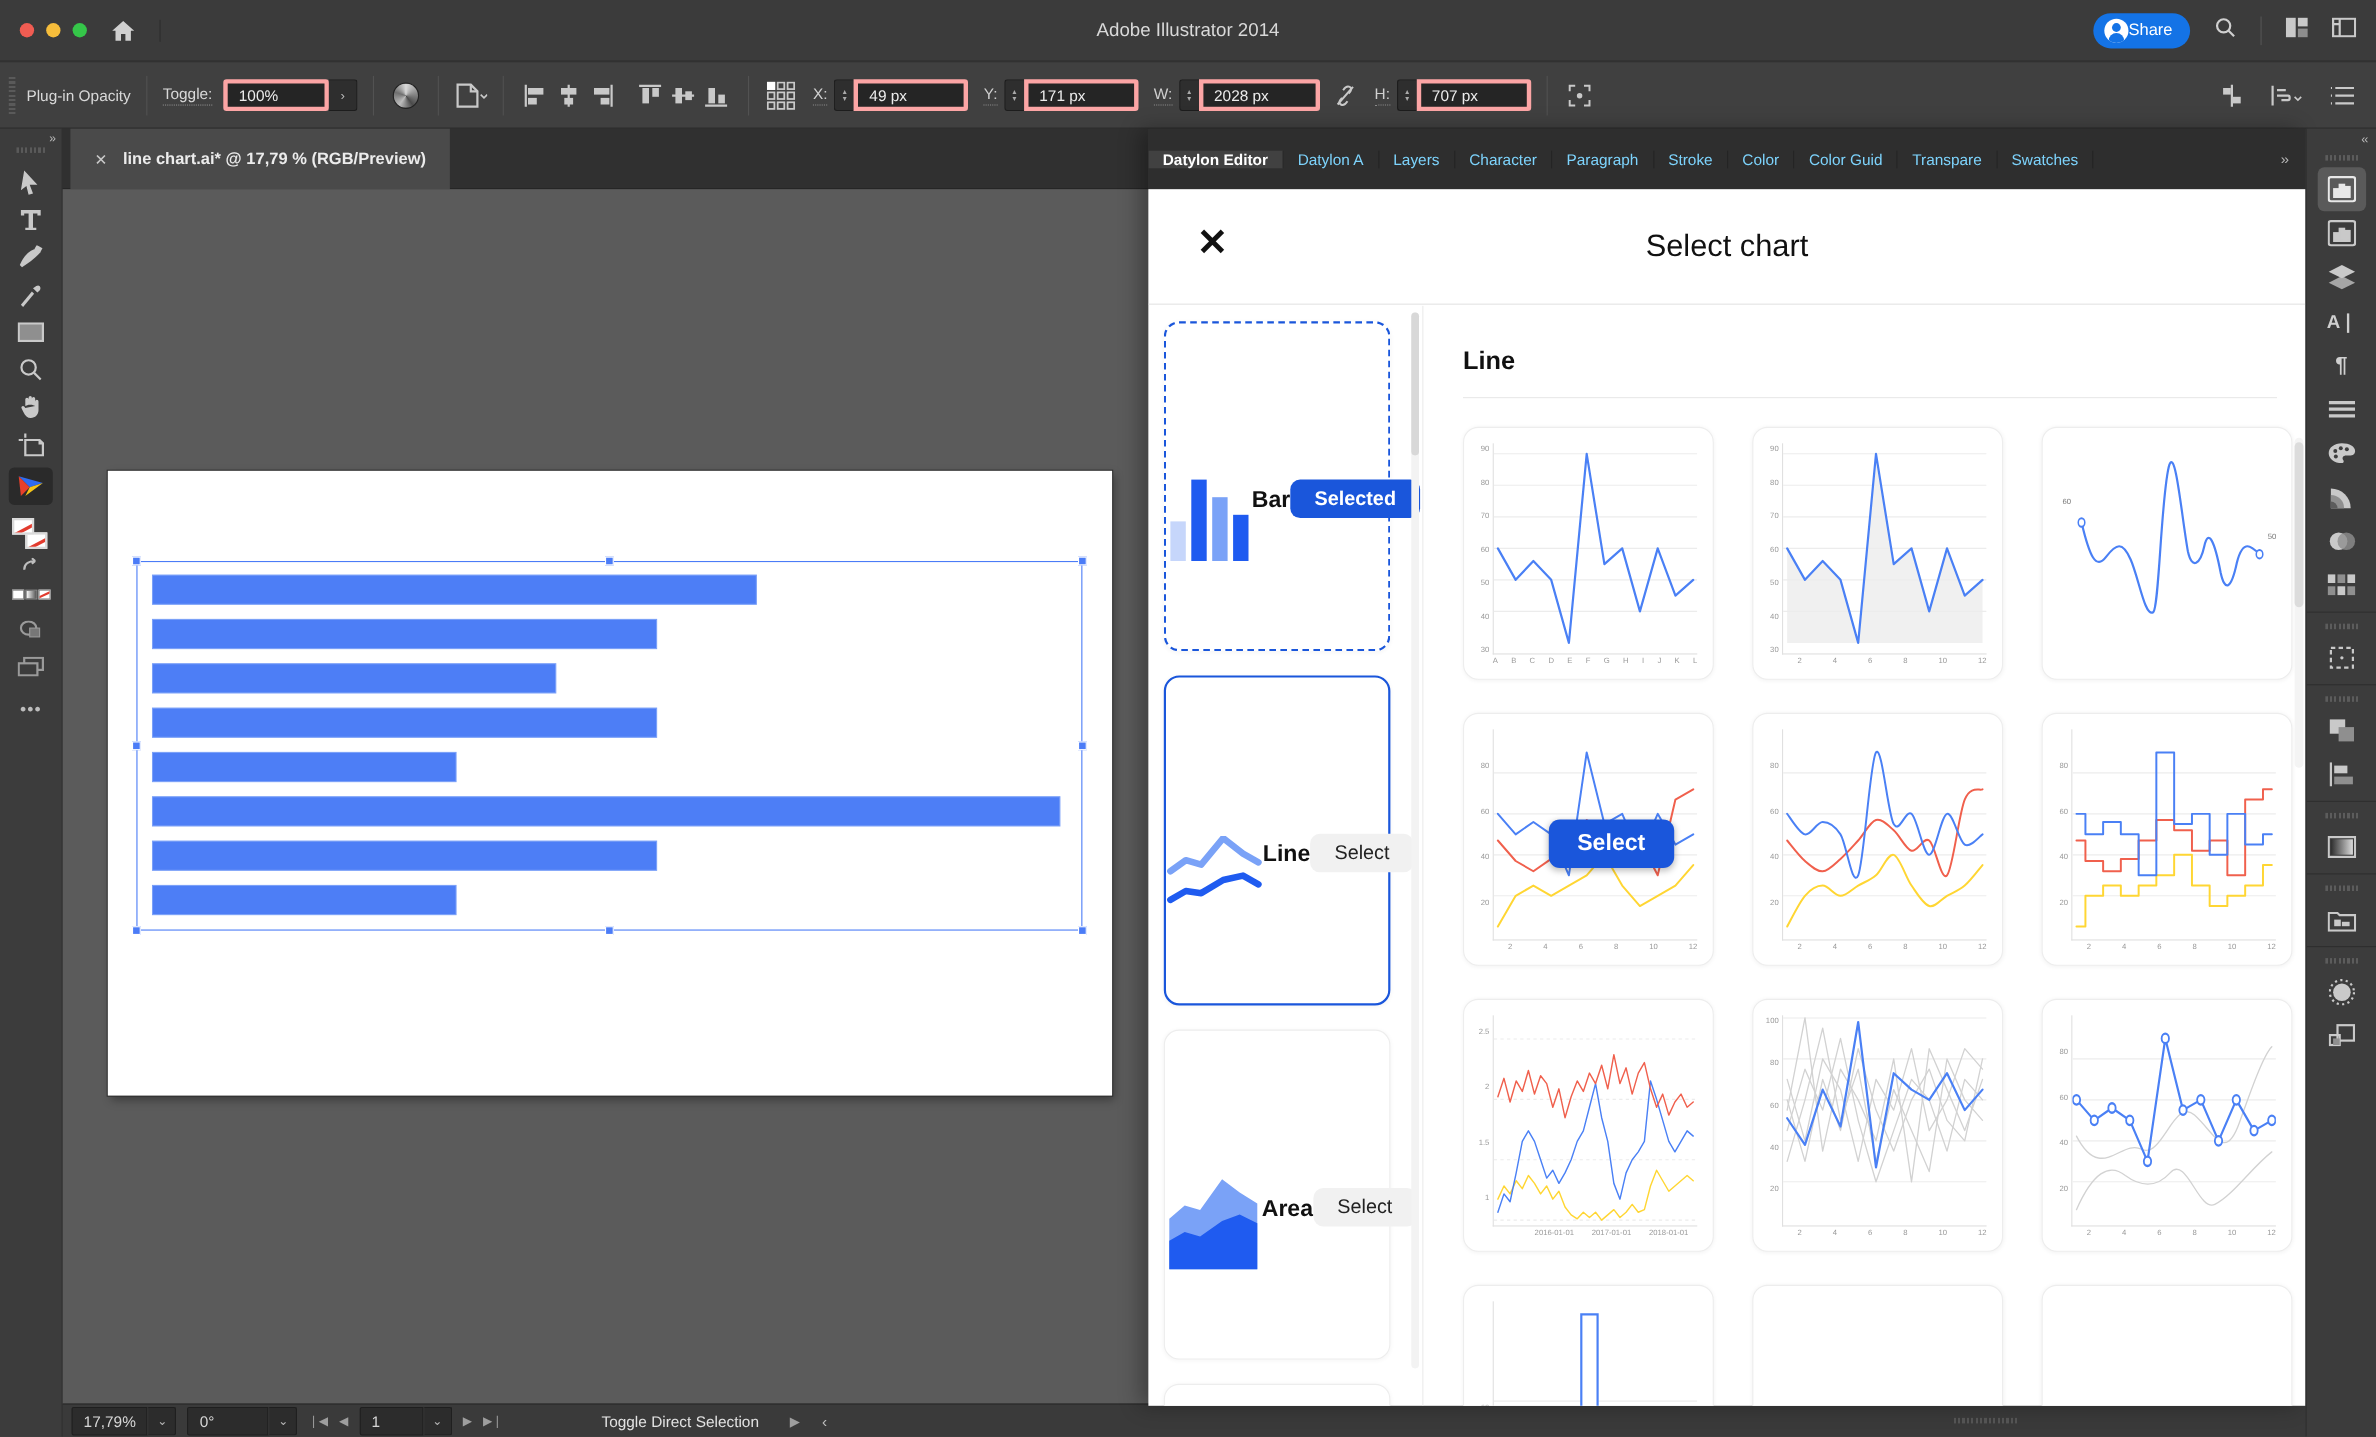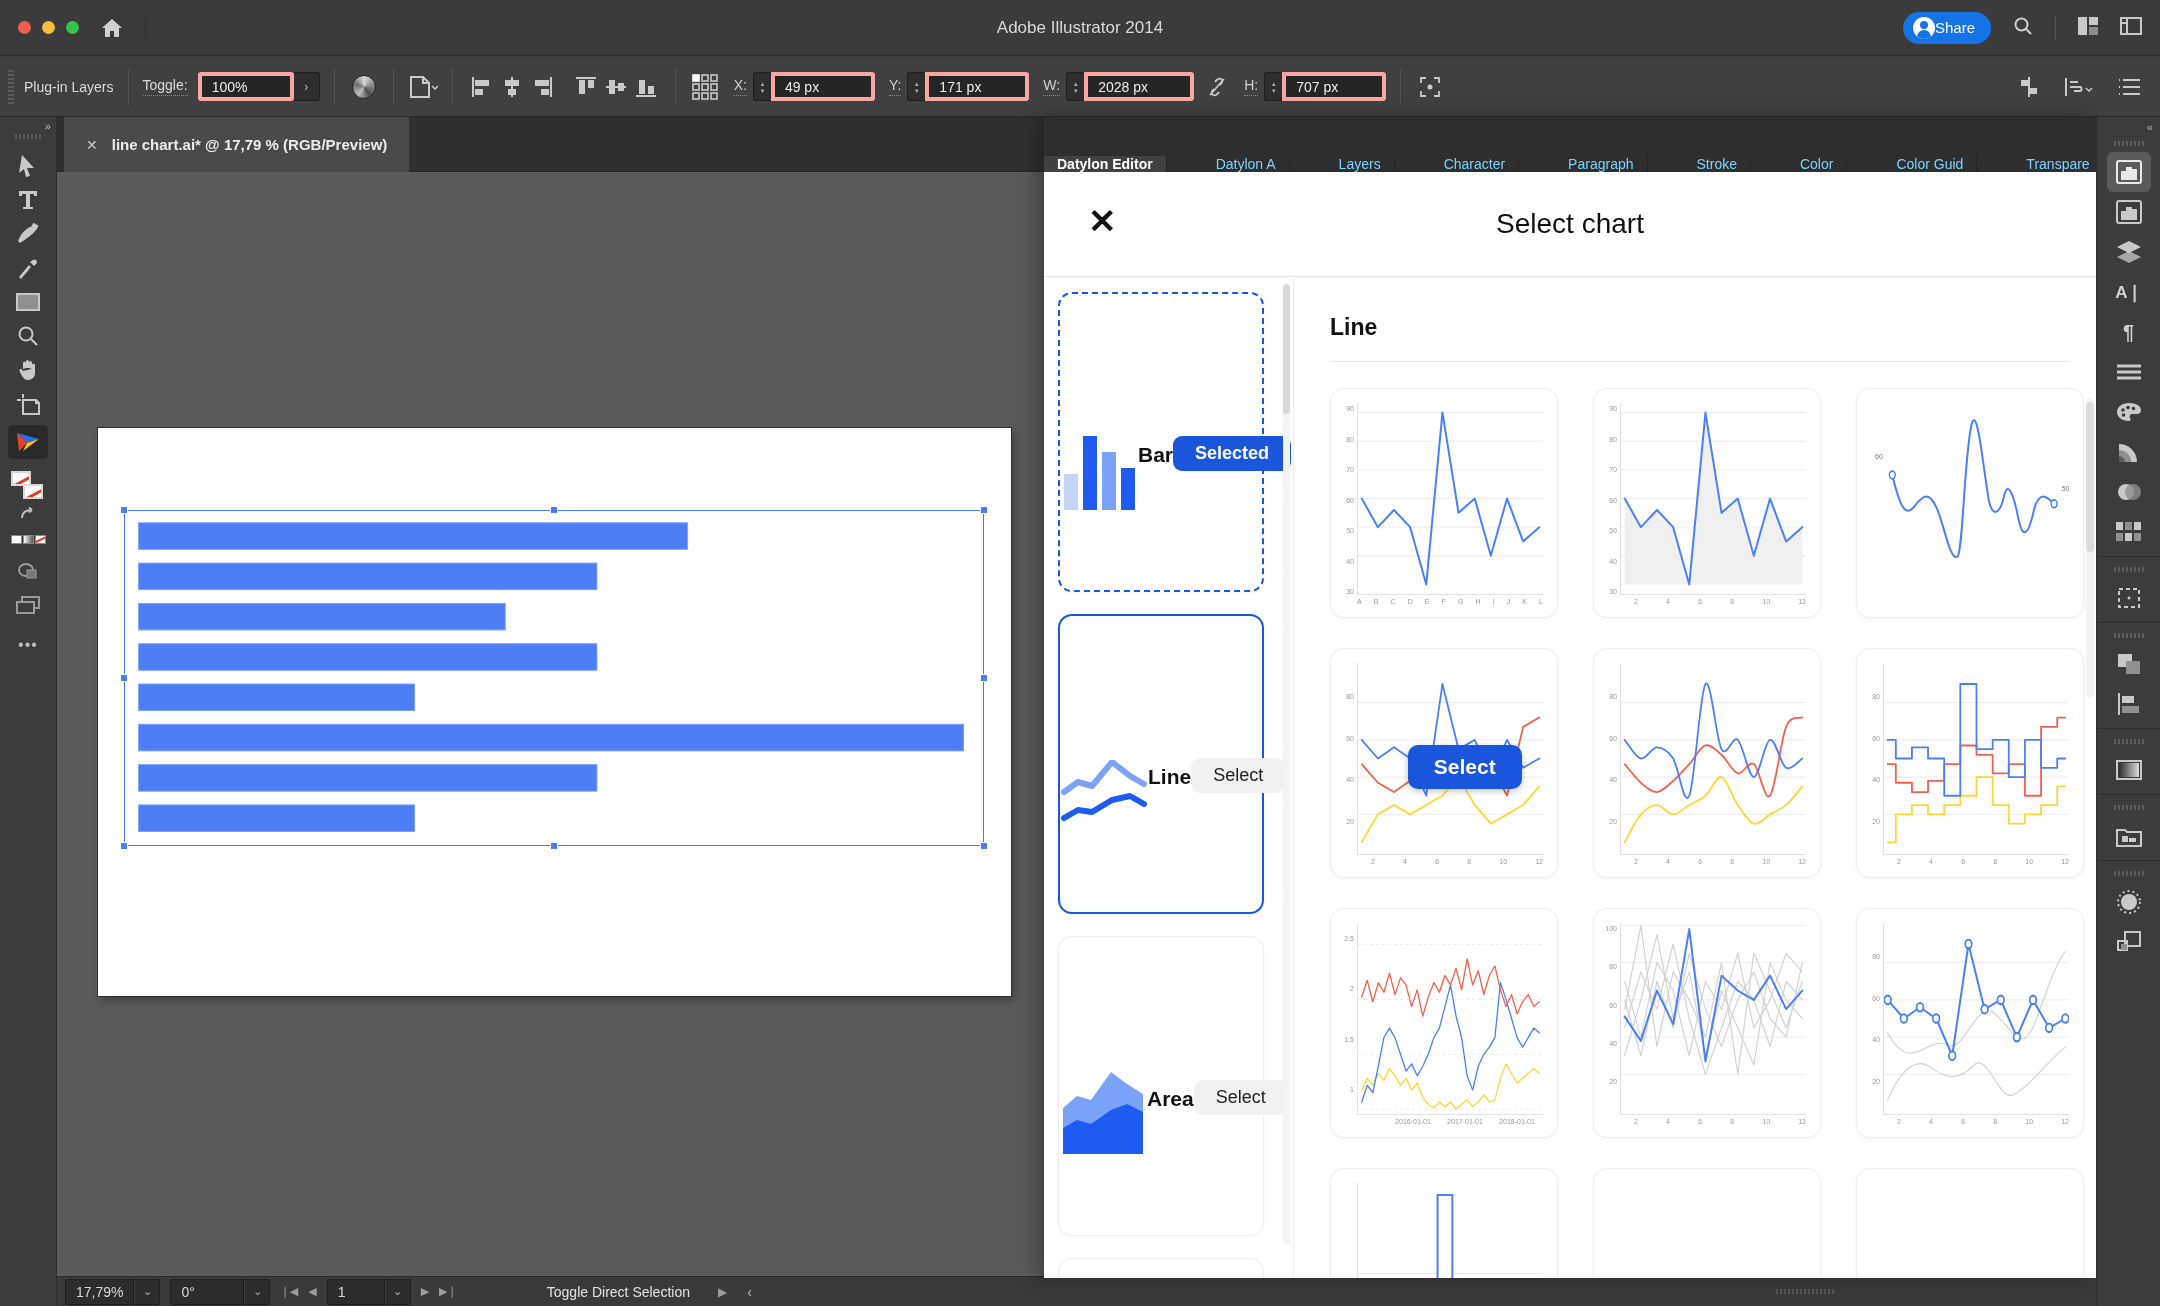--- a/index.html
+++ b/index.html
@@ -86,21 +86,21 @@
   .sb-chev { background:#2c2c2c; border:1px solid #1f1f1f; border-left:1px solid #3a3a3a; height:26px;
     width:26px; display:flex; align-items:center; justify-content:center; color:#b5b5b5; font-size:11px; border-radius:0 2px 2px 0; }
   .navgrp { display:flex; align-items:center; gap:10px; margin:0 10px; color:#9e9e9e; font-size:11px; }
   .sb-tool { margin-left:80px; color:#e2e2e2; }
   .sb-grip { width:60px; height:5px; margin-left:auto; margin-right:260px;
     background:repeating-linear-gradient(to right,#565656 0 2px,transparent 2px 4px); }
 
   
   .panel { position:absolute; left:1044px; top:117px; width:1052px; bottom:28px;
     box-shadow:-8px 0 18px rgba(0,0,0,.3); }
-  .ptabs { position:absolute; left:0; top:0; right:0; height:55px; background:#2e2e2e; display:flex; align-items:flex-end; overflow:hidden;gap:36px; }
+  .ptabs { position:absolute; left:0; top:0; right:0; height:55px; background:#2e2e2e; display:flex; align-items:center; overflow:hidden; }
   .ptab { display:flex; align-items:center; padding:0 13px; color:#7dd3fc; font-size:14px;
     border-right:1px solid #242424; white-space:nowrap; }
   .ptab.active { background:#414141; color:#fff; font-weight:700; }
   .ptab-more { margin-left:auto; display:flex; align-items:center; padding:0 16px; color:#b8b8b8; font-size:13px; letter-spacing:-1px; }
   .dlg { position:absolute; left:0; top:55px; right:0; bottom:0; background:#fff; overflow:hidden; }
   .dlg-head { position:absolute; left:0; top:0; right:0; height:105px; border-bottom:1px solid #e3e3e3; }
   .dlg-close { position:absolute; left:44px; top:32px; font-size:34px; font-weight:700; color:#111; line-height:1; }
   .dlg-title { position:absolute; left:0; right:0; top:36px; text-align:center; font-size:28px; color:#111; font-weight:500; }
   .dlg-body { position:absolute; left:0; top:106px; right:0; bottom:0; display:flex; }
 
@@ -208,21 +208,21 @@
         <svg width="22" height="18" viewBox="0 0 22 18" fill="none" stroke="#c9c9c9" stroke-width="2">
             <rect x="1" y="1" width="20" height="16"></rect>
             <path d="M7 1 V17 M1 6 H7"></path>
           </svg>
       </span>
     </div>
   </div>
 
   <div class="controlbar">
     <div class="cb-grip"></div>
-    <span>Plug-in Layers</span>
+    <span>Plug-in Opacity</span>
     <span class="vsep"></span>
     <span class="u-dot">Toggle:</span>
     <span style="width:10px"></span>
     <span class="field" style="min-width:96px">100%</span>
     <span class="chev-box">›</span>
     <span class="vsep"></span>
     <span class="icbtn">
         <span class="colorwheel"></span>
       </span>
     <span class="vsep"></span>

